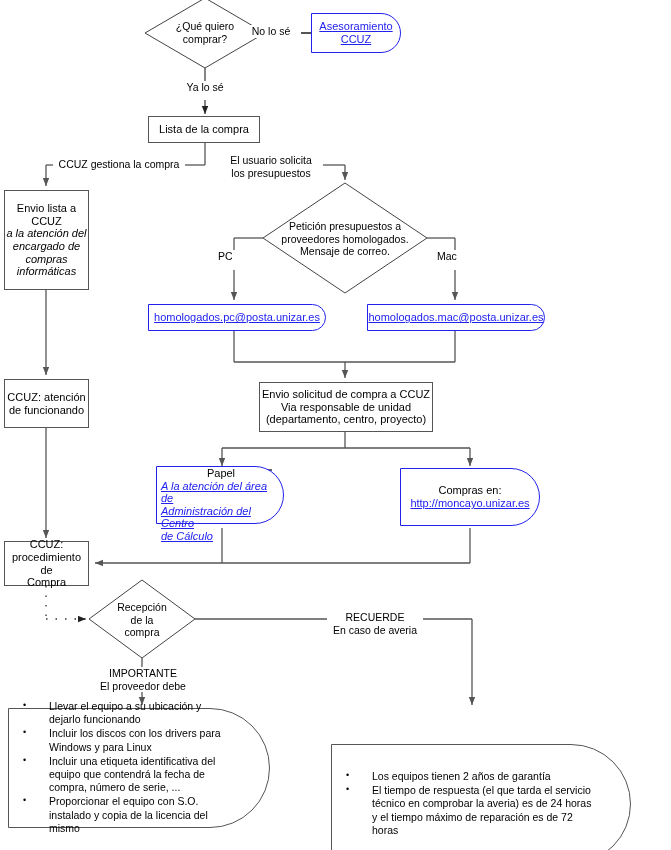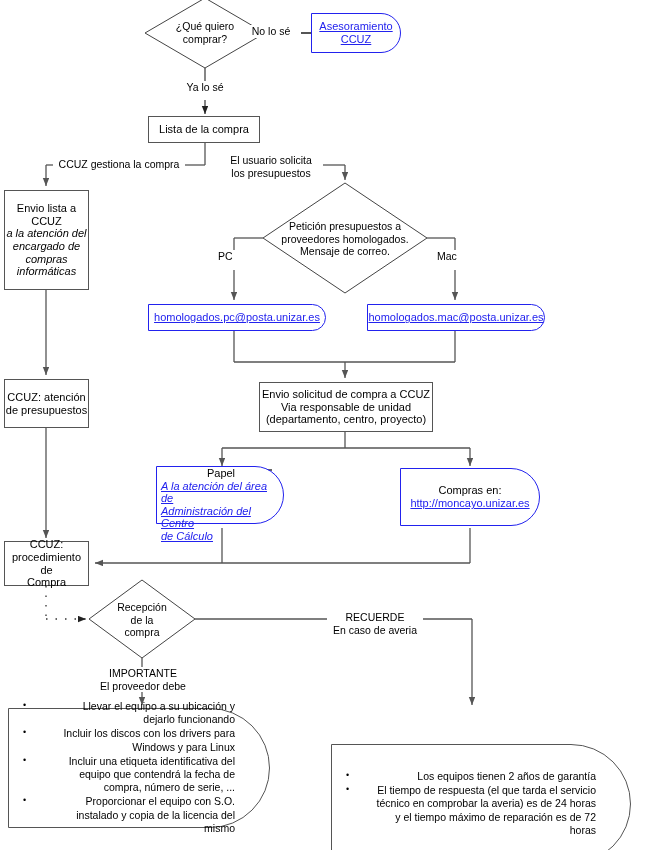--- a/index.html
+++ b/index.html
@@ -97,21 +97,20 @@
   .bullets ul {
     margin: 0;
     padding: 0 34px 0 14px;
     list-style: none;
     width: 100%;
   }
   .bullets li {
     position: relative;
     padding-left: 26px;
     margin: 0 0 1px 0;
-    text-align: right;
   }
   .bullets li:before {
     content: "\2022";
     position: absolute;
     left: 0;
     top: -1px;
     font-size: 9px;
   }
   .papel-inner {
     display: block;
@@ -279,21 +278,21 @@
     <span class="lnk">homologados.pc@posta.unizar.es</span>
   </div>
 
   <div class="node capsule-blue" style="left:367px; top:304px; width:178px; height:27px;">
     <span class="lnk">homologados.mac@posta.unizar.es</span>
   </div>
 
   <div class="node rect" style="left:4px; top:379px; width:85px; height:49px;">
     <span style="display:block;">
       <span class="stack-line">CCUZ: atención</span>
-      <span class="stack-line">de presupuestos</span>
+      <span class="stack-line">de funcionando</span>
     </span>
   </div>
 
   <div class="node rect" style="left:259px; top:382px; width:174px; height:50px;">
     <span style="display:block;">
       <span class="stack-line">Envio solicitud de compra a CCUZ</span>
       <span class="stack-line">Via responsable de unidad</span>
       <span class="stack-line">(departamento, centro, proyecto)</span>
     </span>
   </div>

